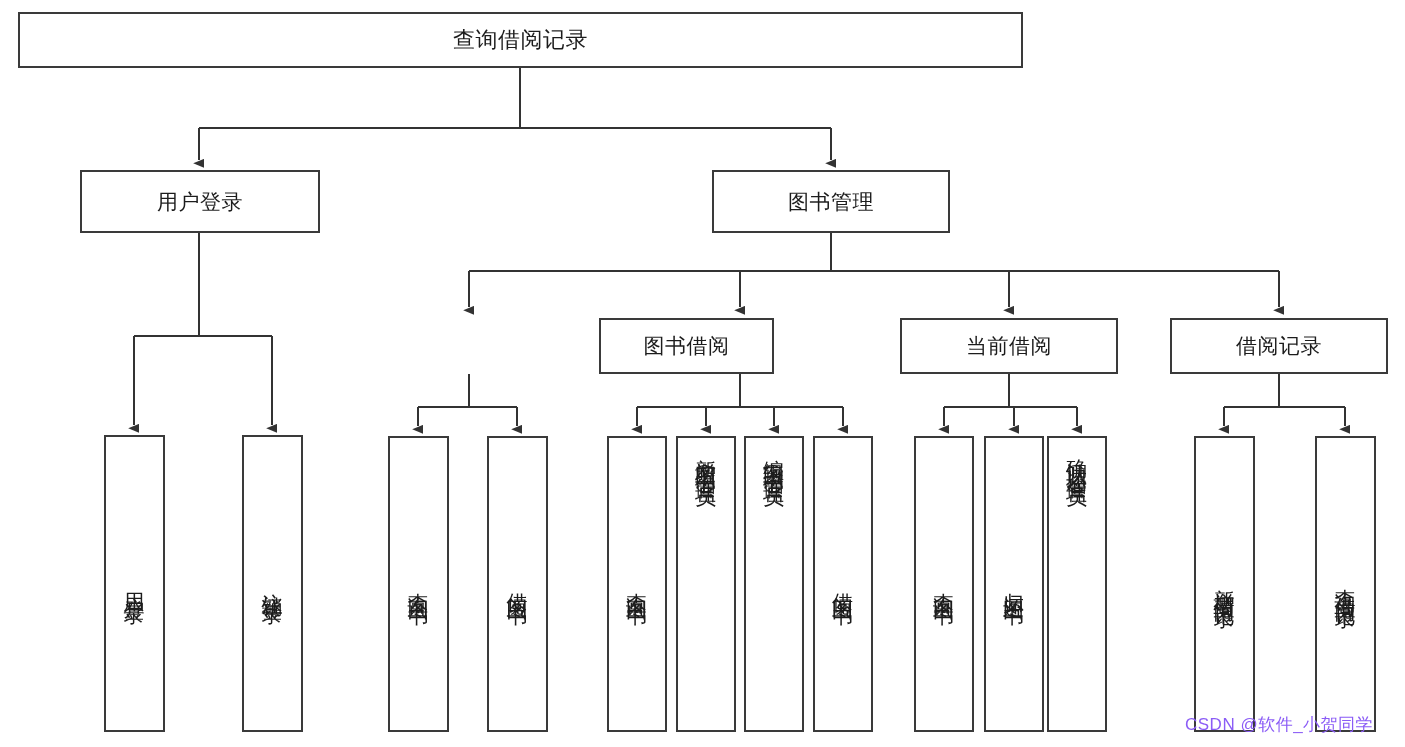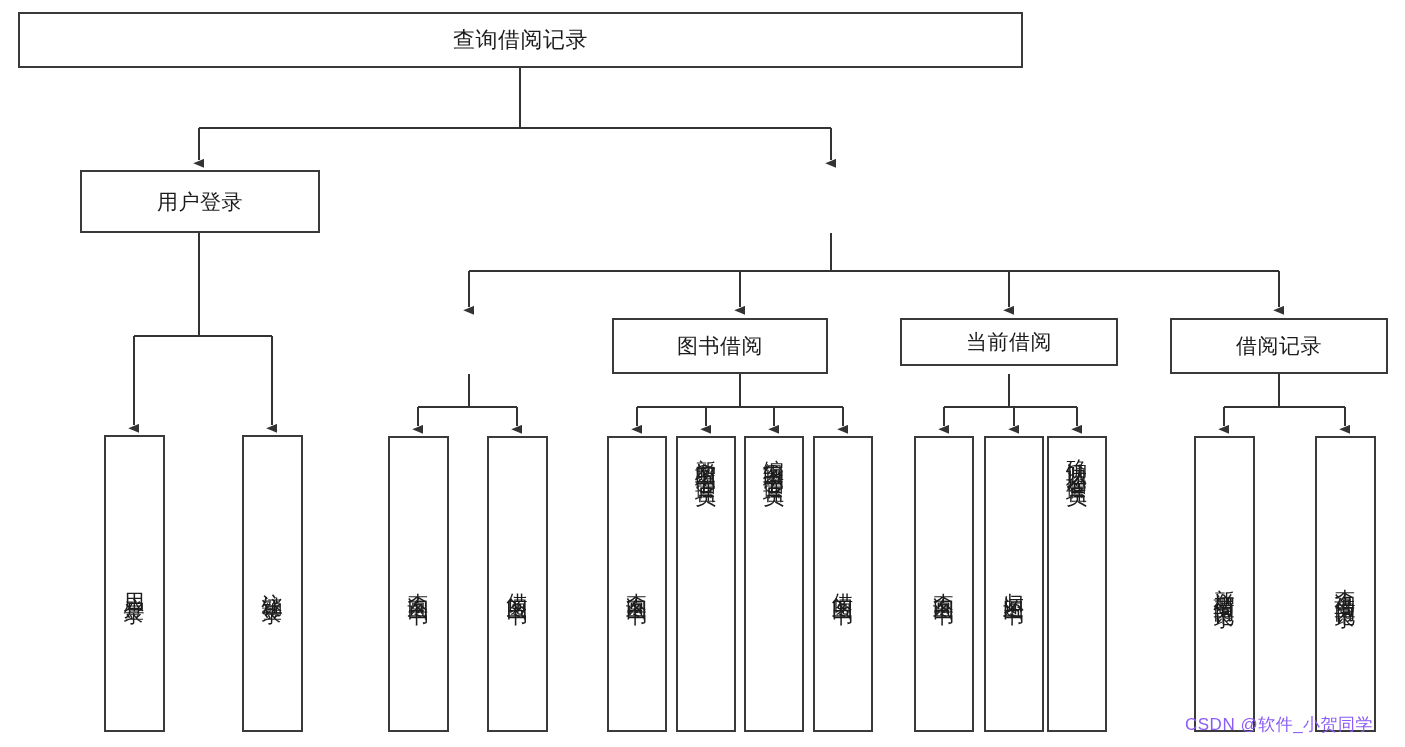--- a/index.html
+++ b/index.html
@@ -138,25 +138,28 @@
     </g>
   </svg>
 
   <div class="node horiz root" style="left:18px; top:12px; width:1005px; height:56px;">
     <span class="node-label">查询借阅记录</span>
   </div>
 
   <div class="node horiz" style="left:80px; top:170px; width:240px; height:63px;">
     <span class="node-label">用户登录</span>
   </div>
-
-  <div class="node horiz" style="left:612px; top:318px; width:216px; height:56px;">
+  <div class="node horiz" style="left:712px; top:170px; width:238px; height:63px;">
+    <span class="node-label">图书管理</span>
+  </div>
+
+  <div class="node horiz" style="left:599px; top:318px; width:175px; height:56px;">
     <span class="node-label">图书借阅</span>
   </div>
-  <div class="node horiz" style="left:900px; top:318px; width:218px; height:48px;">
+  <div class="node horiz" style="left:900px; top:318px; width:218px; height:56px;">
     <span class="node-label">当前借阅</span>
   </div>
   <div class="node horiz" style="left:1170px; top:318px; width:218px; height:56px;">
     <span class="node-label">借阅记录</span>
   </div>
 
   <div class="node leaf center-text" style="left:104px; top:435px; width:61px; height:297px;">
     <span class="node-label">用户登录</span>
   </div>
   <div class="node leaf center-text" style="left:242px; top:435px; width:61px; height:297px;">

